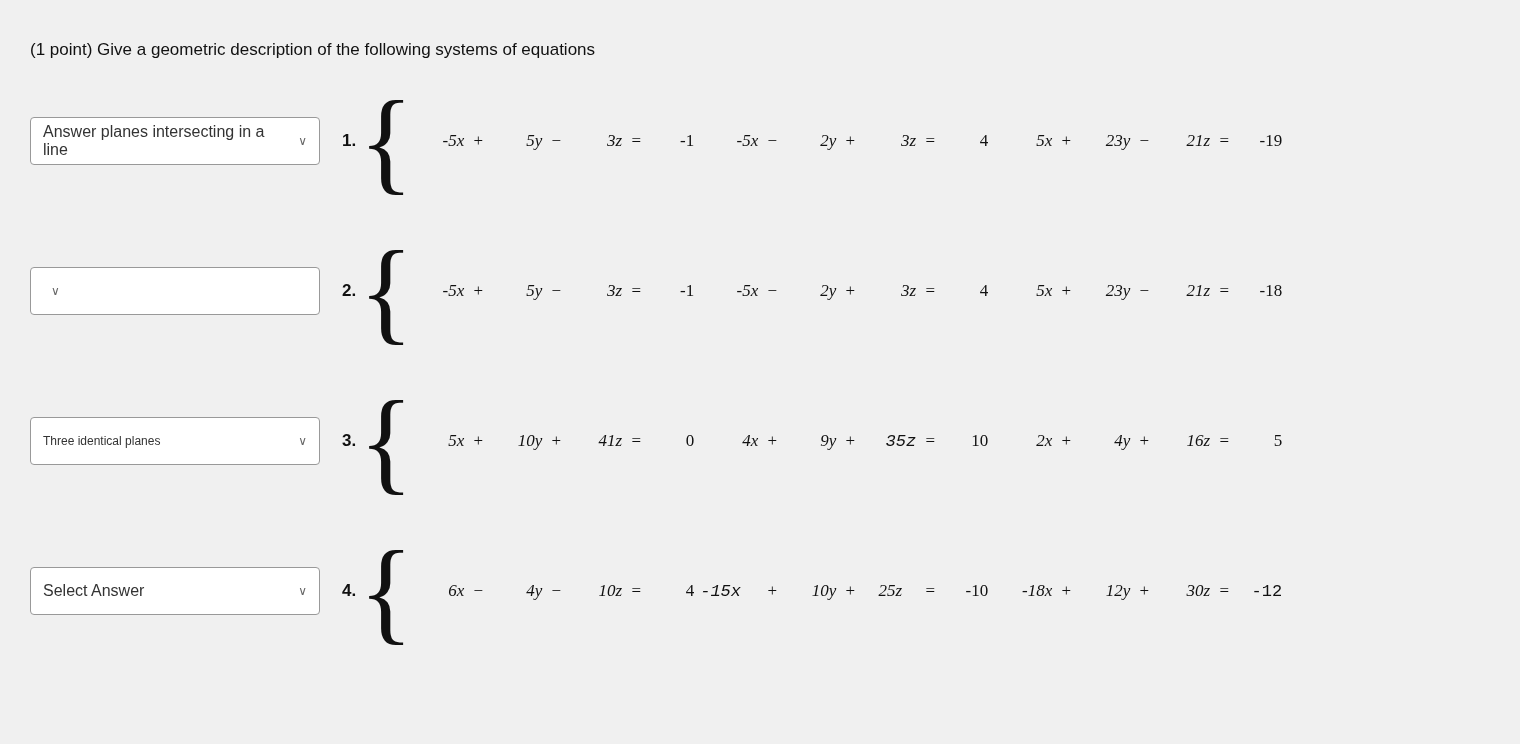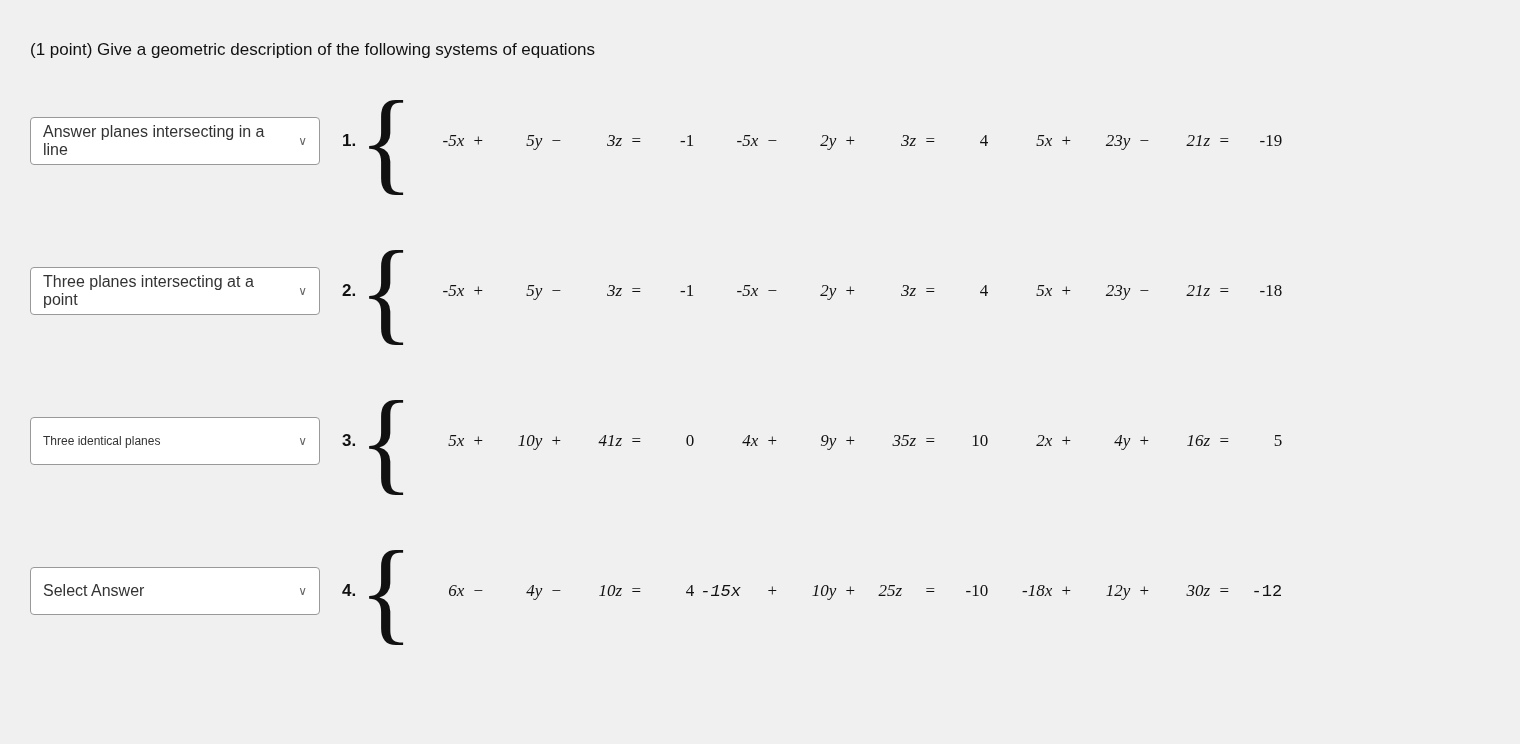--- a/index.html
+++ b/index.html
@@ -171,21 +171,20 @@
             <span class="eq-op" style="font-style: normal;"> − </span>
             <span class="eq-term eq-coeff" style="min-width: 52px; text-align: right;">21z</span>
             <span class="eq-equals" style="font-style: normal;">  =  </span>
             <span class="eq-rhs" style="font-style: normal; text-align: right;">-19</span>
           </div>
         </div>
       </div>
     </div>
     <div class="problem-row">
       <div class="answer-select">
-        <span style="font-family: Arial, sans-serif; font-size: 16px; color: rgb(51, 51, 51);">Three planes intersecting at a point</span>
         <span class="chevron">∨</span>
       </div>
       <span class="problem-number">2.</span>
       <div class="equation-system">
         <div class="brace">
           <svg width="24" height="114" viewBox="0 0 24 114" style="overflow:visible">
     <text x="12" y="57" font-size="114" text-anchor="middle" dominant-baseline="central" font-family="Georgia, serif" fill="#111">{</text>
   </svg>
         </div>
         <div class="equations">
@@ -239,21 +238,21 @@
             <span class="eq-op" style="font-style: normal;"> + </span>
             <span class="eq-term eq-coeff" style="min-width: 52px; text-align: right;">41z</span>
             <span class="eq-equals" style="font-style: normal;">  =  </span>
             <span class="eq-rhs" style="font-style: normal; text-align: right;">0</span>
           </div>
           <div class="eq-line">
             <span class="eq-term eq-coeff" style="min-width: 58px; text-align: right;">4x</span>
             <span class="eq-op" style="font-style: normal;"> + </span>
             <span class="eq-term eq-coeff" style="min-width: 50px; text-align: right;">9y</span>
             <span class="eq-op" style="font-style: normal;"> + </span>
-            <span class="eq-term eq-coeff" style="min-width: 52px; text-align: right;">35z</span>
+            <span class="eq-term eq-coeff" style="min-width: 52px; text-align: right; font-family: Liberation Mono, monospace;">35z</span>
             <span class="eq-equals" style="font-style: normal;">  =  </span>
             <span class="eq-rhs" style="font-style: normal; text-align: right;">10</span>
           </div>
           <div class="eq-line">
             <span class="eq-term eq-coeff" style="min-width: 58px; text-align: right;">2x</span>
             <span class="eq-op" style="font-style: normal;"> + </span>
             <span class="eq-term eq-coeff" style="min-width: 50px; text-align: right;">4y</span>
             <span class="eq-op" style="font-style: normal;"> + </span>
             <span class="eq-term eq-coeff" style="min-width: 52px; text-align: right;">16z</span>
             <span class="eq-equals" style="font-style: normal;">  =  </span>

